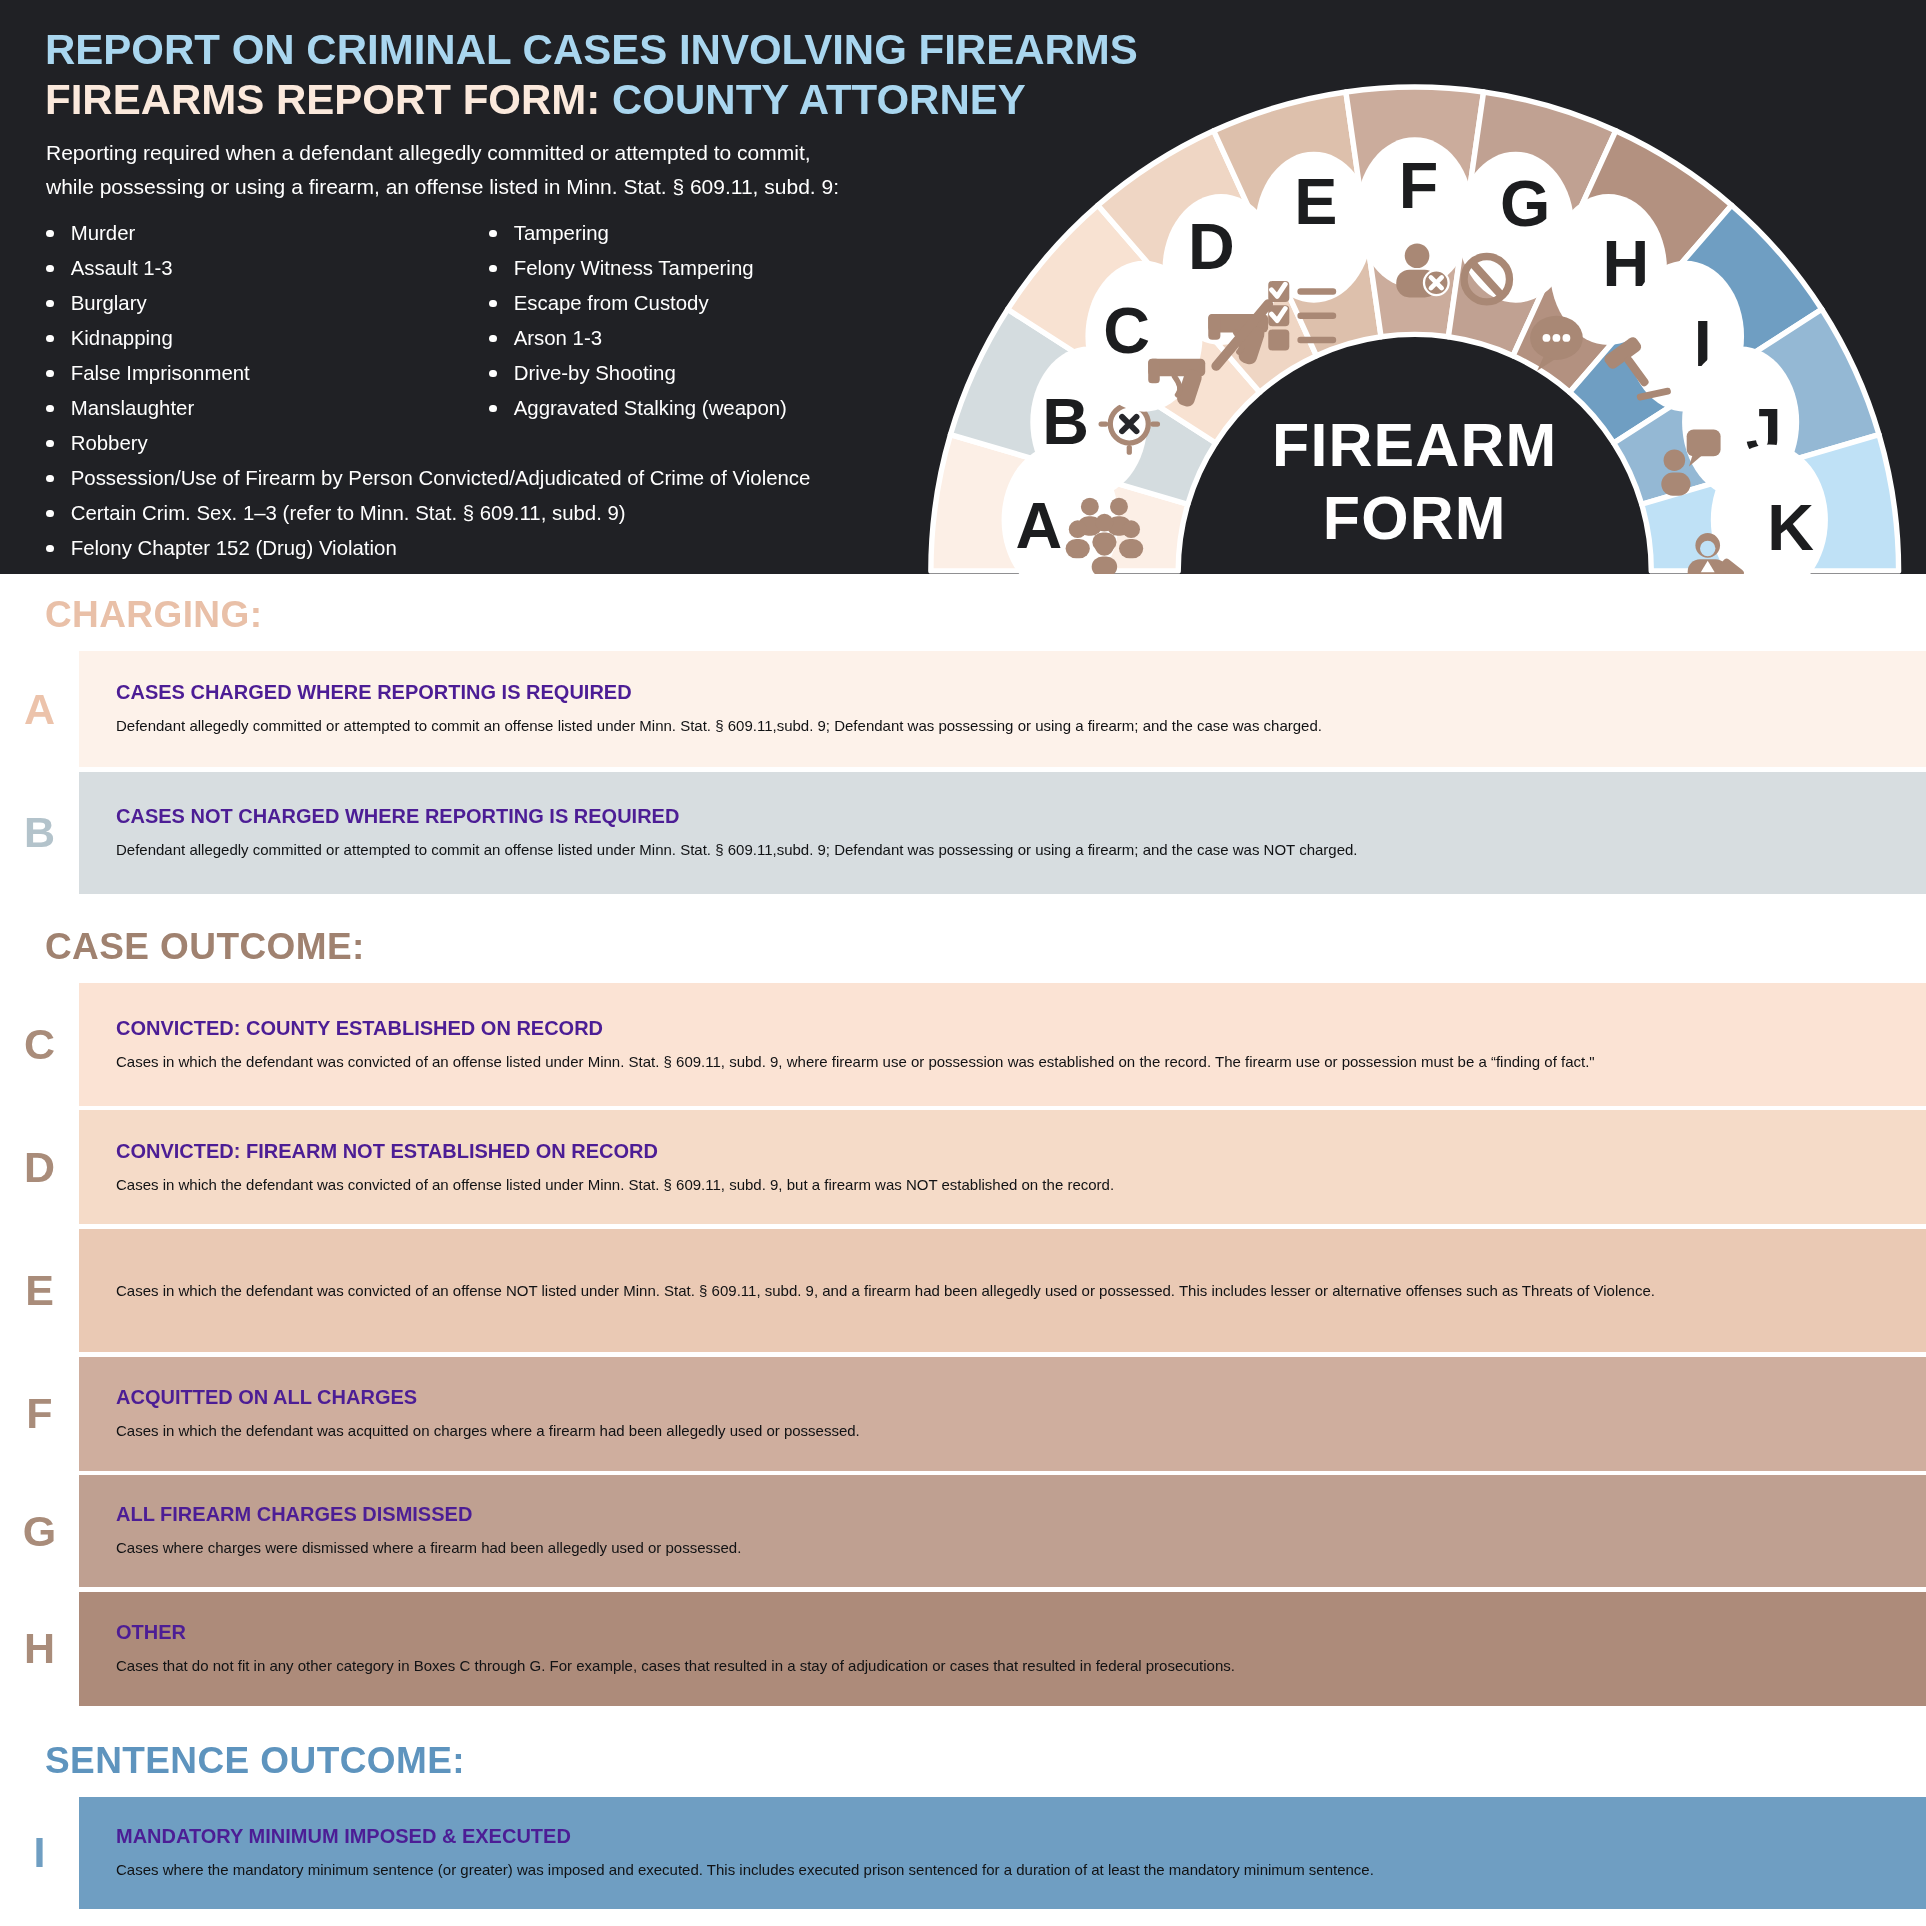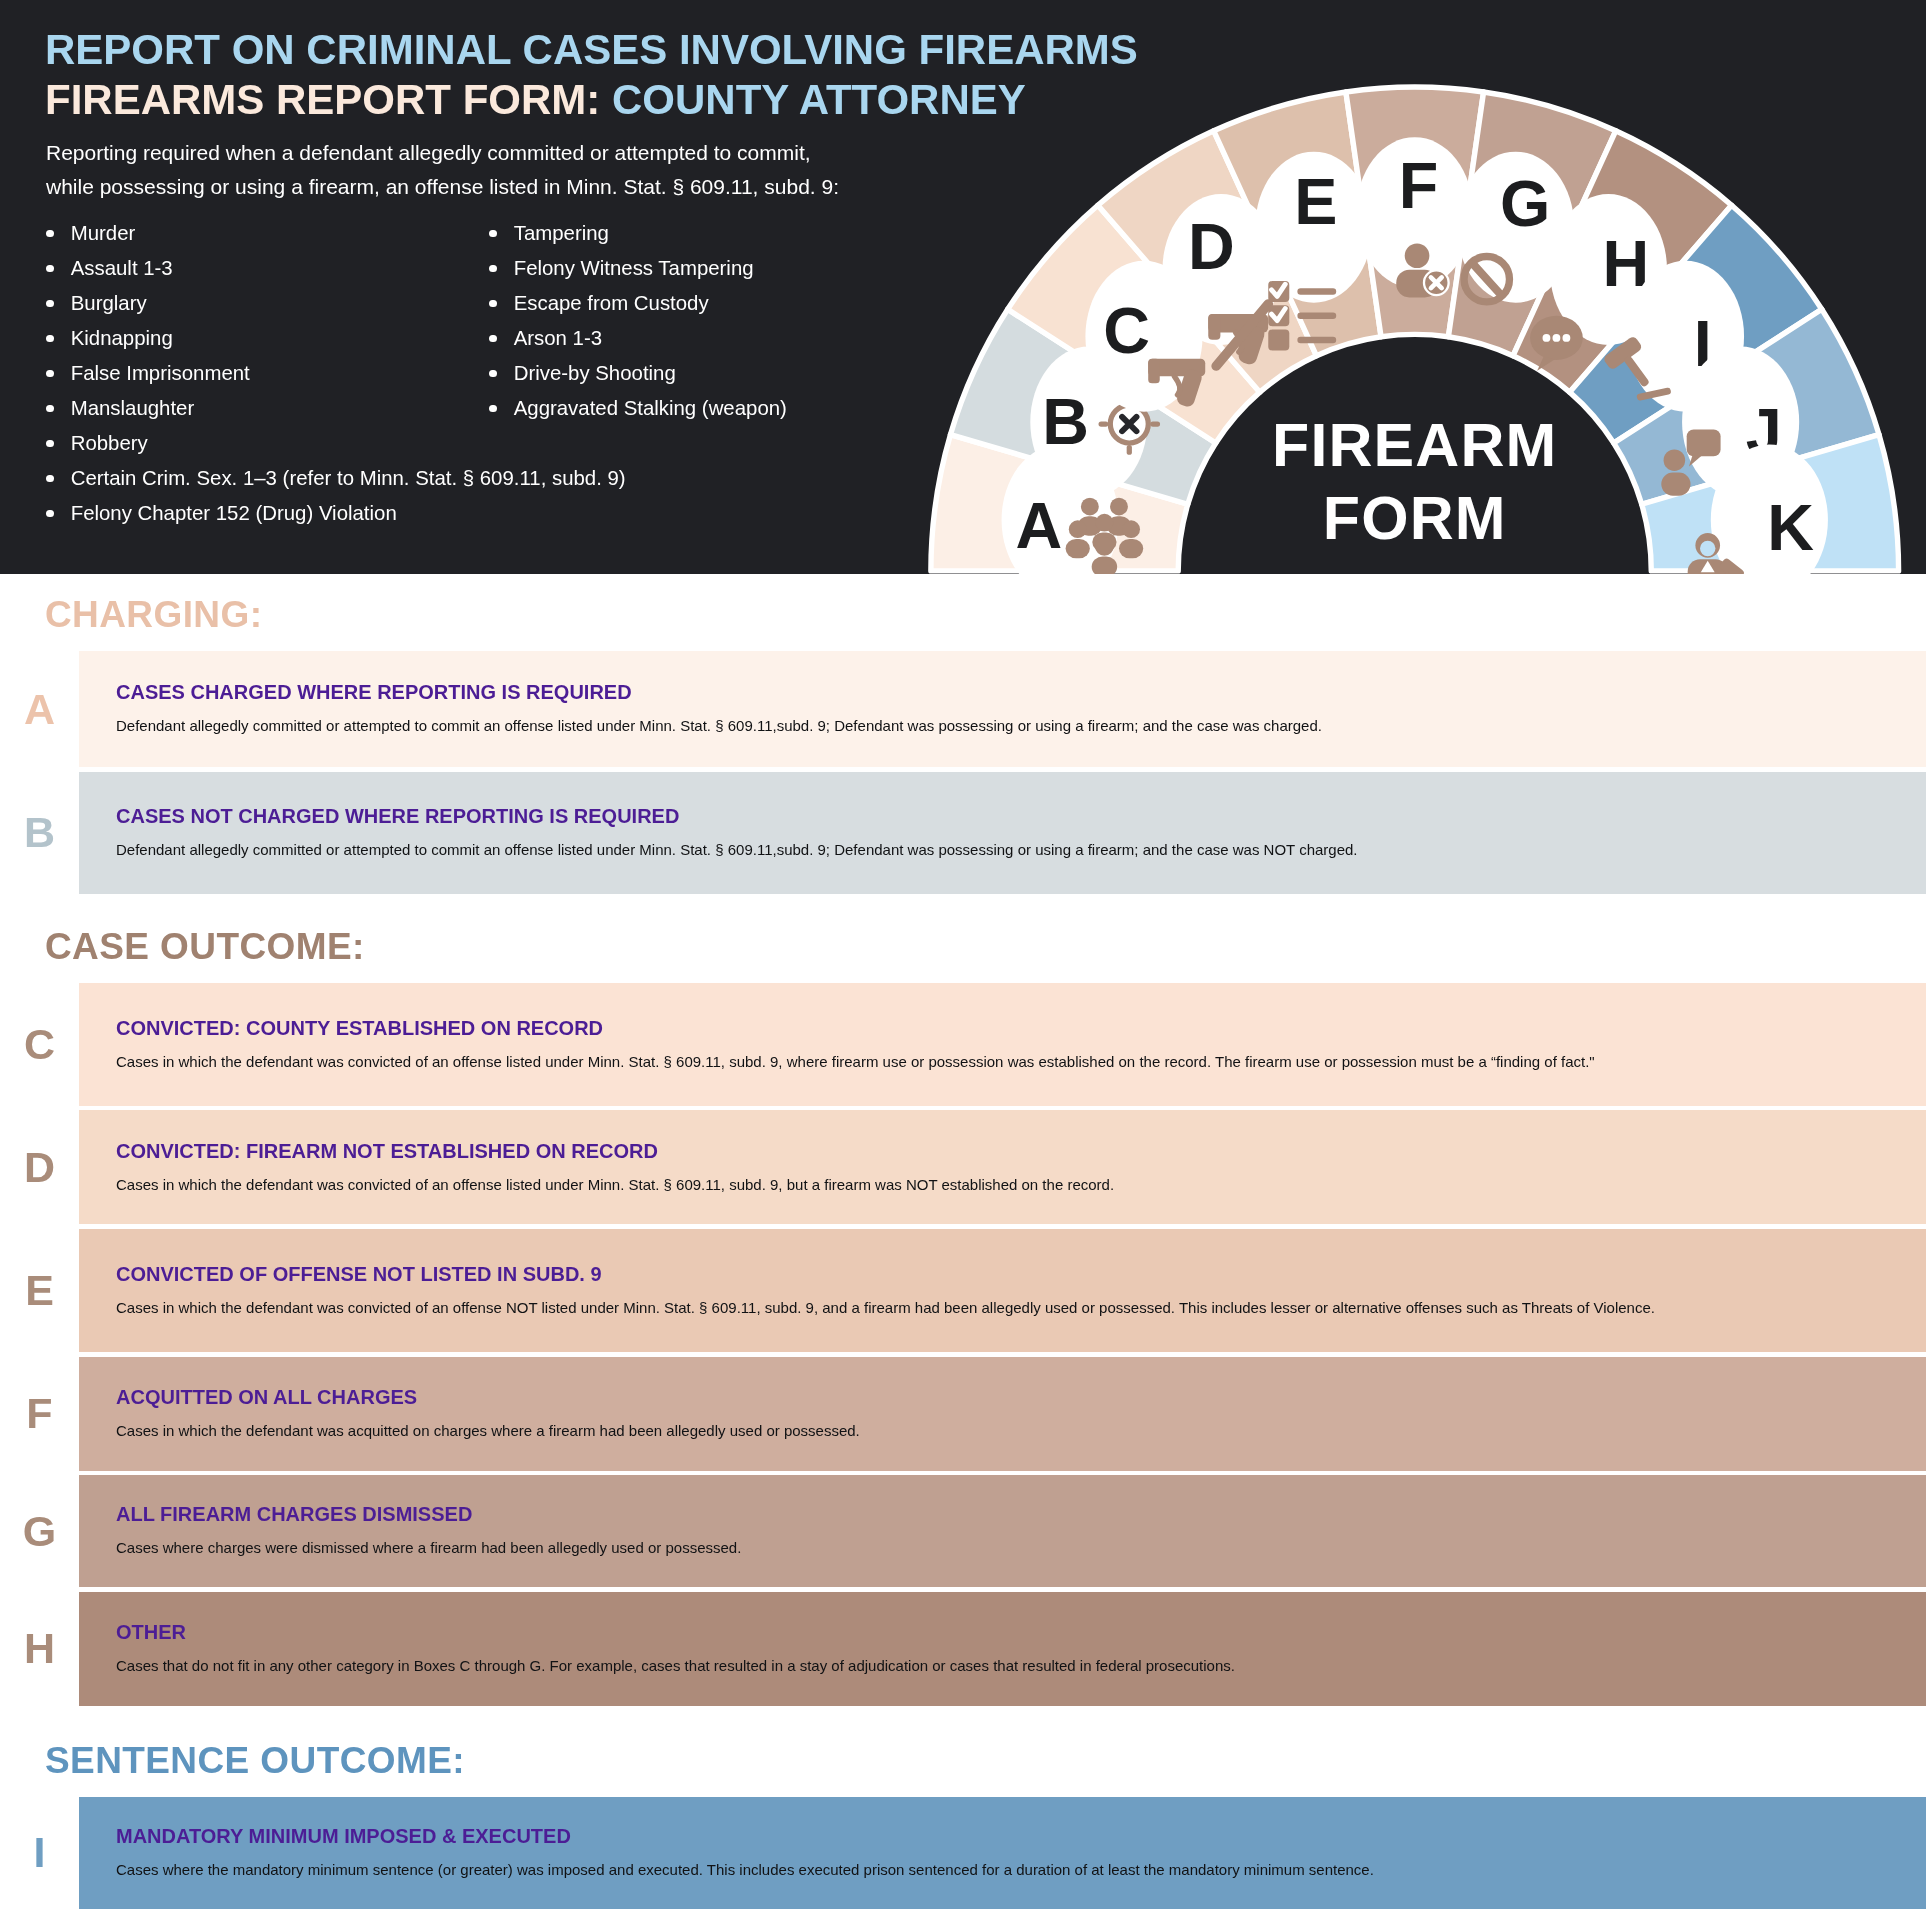--- a/index.html
+++ b/index.html
@@ -98,20 +98,24 @@
           </li>
           <li>
             <span class="dot"></span>
             <span>Aggravated Stalking (weapon)</span>
           </li>
         </ul>
     </div>
     <ul id="colwide">
         <li>
           <span class="dot"></span>
+          <span>Possession/Use of Firearm by Person Convicted/Adjudicated of Crime of Violence</span>
+        </li>
+        <li>
+          <span class="dot"></span>
           <span>Certain Crim. Sex. 1–3  (refer to Minn. Stat. § 609.11, subd. 9)</span>
         </li>
         <li>
           <span class="dot"></span>
           <span>Felony Chapter 152 (Drug) Violation</span>
         </li>
       </ul>
   </div>
   <div class="fanwrap" id="fanwrap"><svg width="1965" height="574" viewBox="0 0 5100 1490" xmlns="http://www.w3.org/2000/svg">
         <path d="M 2416 1481.9999999999998 A 1256 1256 0 0 1 2466.8768251401916 1128.143908607164 L 3082.8713142006986 1309.016210099362 A 614 614 0 0 0 3058 1482 Z" fill="#fcefe6" stroke="#ffffff" stroke-width="14" stroke-linejoin="round"></path>
@@ -264,21 +268,20 @@
     <div class="rowwrap" style="min-height: 114px;">
       <div class="row-letter" style="color: rgb(169, 140, 122);">D</div>
       <div class="band" style="background: rgb(245, 219, 200);">
         <div class="rtitle">CONVICTED: FIREARM NOT ESTABLISHED ON RECORD</div>
         <div class="rdesc">Cases in which the defendant was convicted of an offense listed under Minn. Stat. § 609.11, subd. 9, but a firearm was NOT established on the record.</div>
       </div>
     </div>
     <div class="rowwrap" style="min-height: 123px;">
       <div class="row-letter" style="color: rgb(169, 140, 122);">E</div>
       <div class="band" style="background: rgb(234, 201, 180);">
-        <div class="rtitle">CONVICTED OF OFFENSE NOT LISTED IN SUBD. 9</div>
         <div class="rdesc">Cases in which the defendant was convicted of an offense NOT listed under Minn. Stat. § 609.11, subd. 9, and a firearm had been allegedly used or possessed. This includes lesser or alternative offenses such as Threats of Violence.</div>
       </div>
     </div>
     <div class="rowwrap" style="min-height: 114px;">
       <div class="row-letter" style="color: rgb(169, 140, 122);">F</div>
       <div class="band" style="background: rgb(207, 174, 158);">
         <div class="rtitle">ACQUITTED ON ALL CHARGES</div>
         <div class="rdesc">Cases in which the defendant was acquitted on charges where a firearm had been allegedly used or possessed.</div>
       </div>
     </div>

